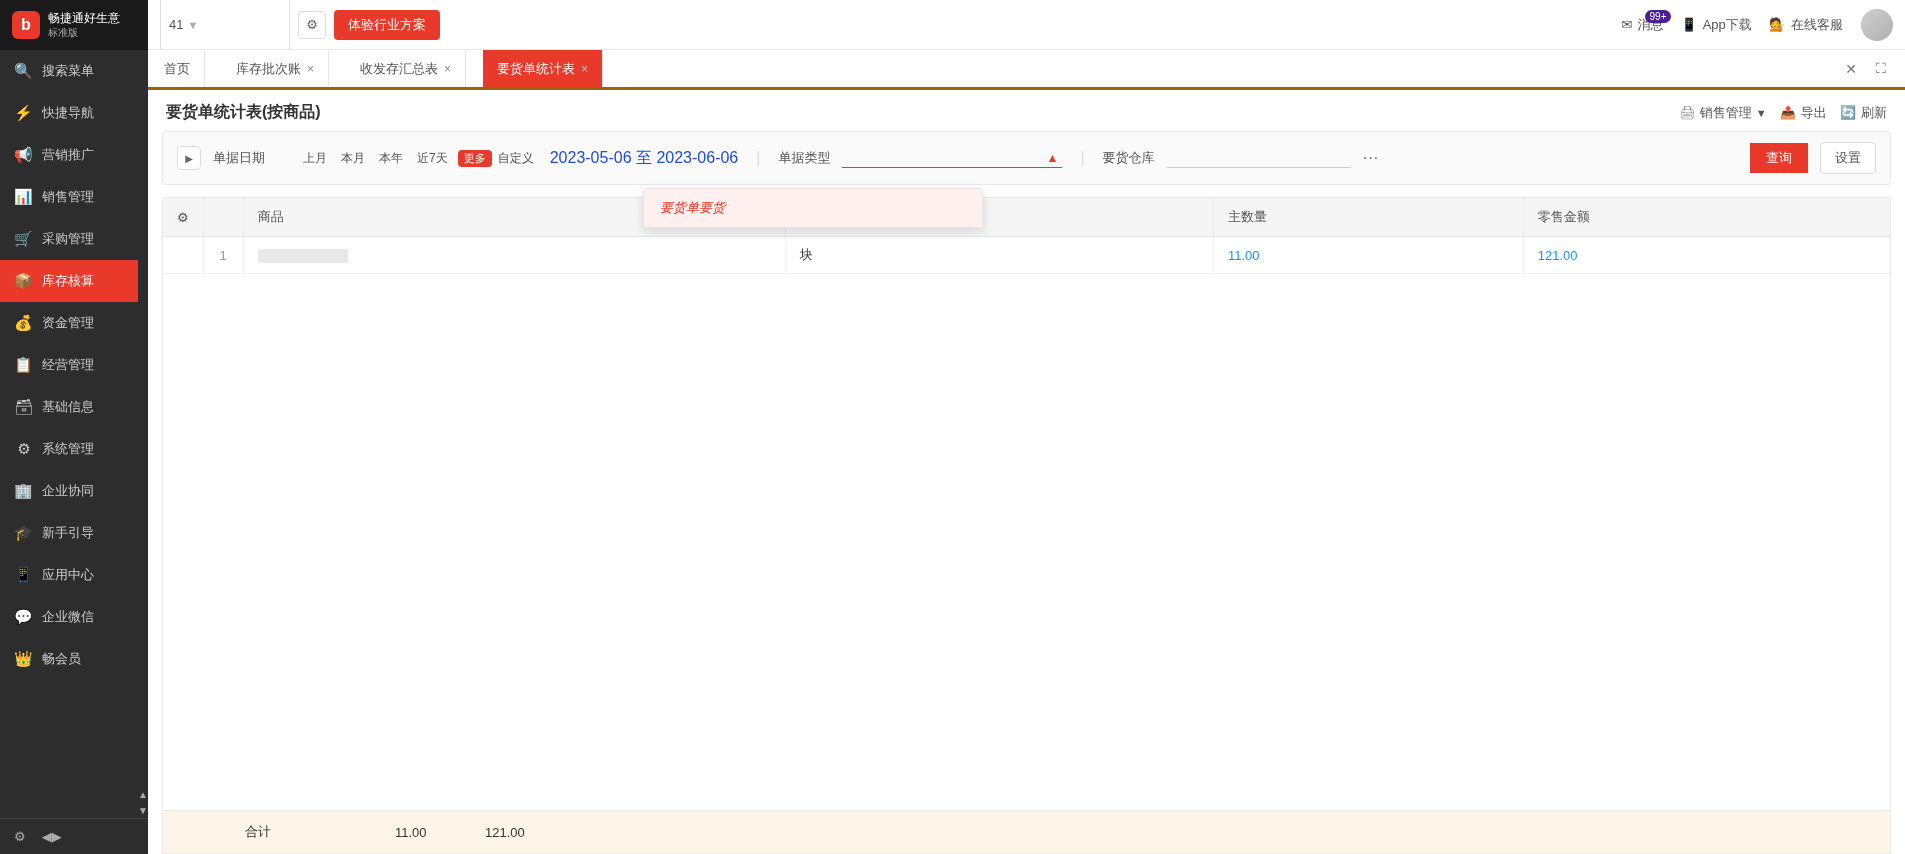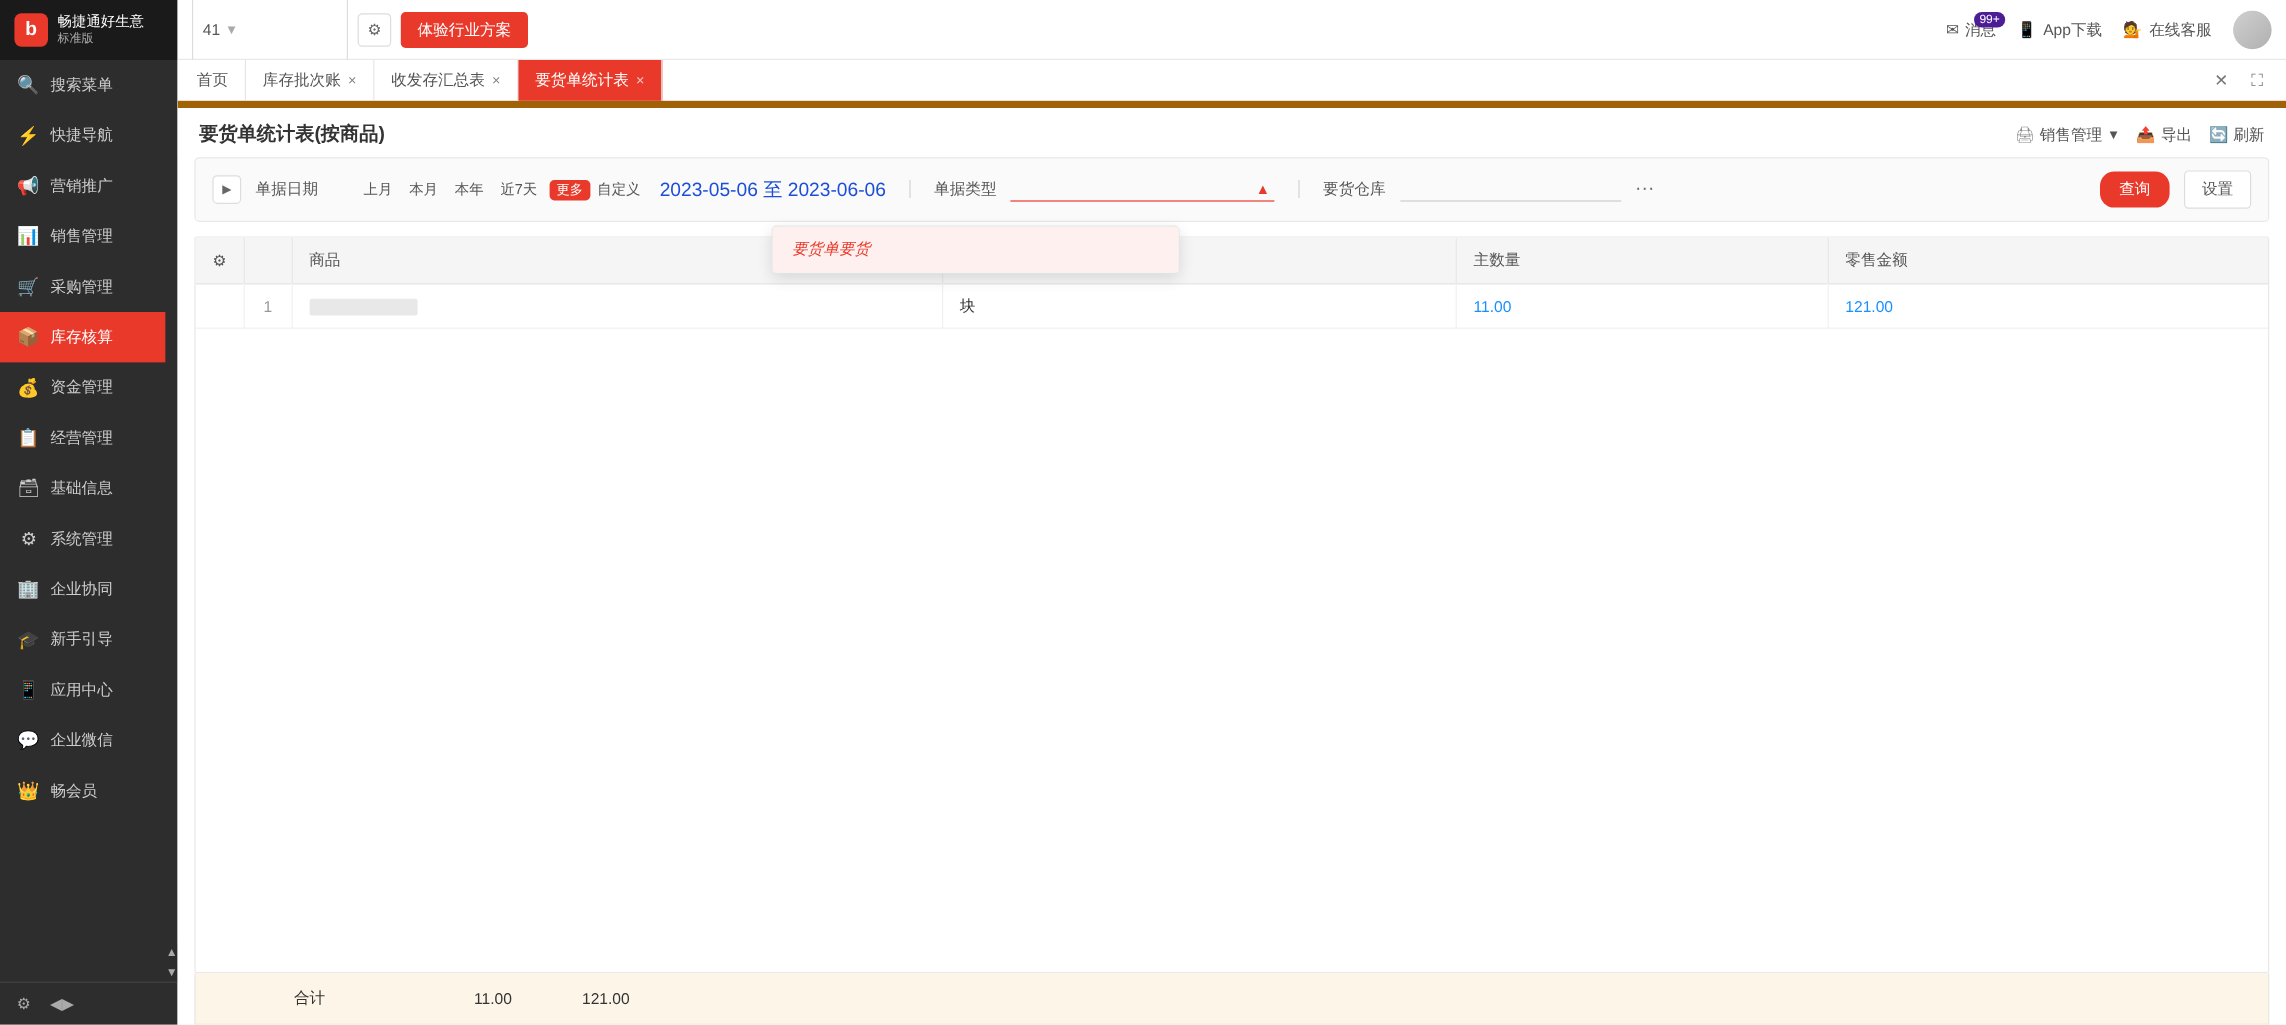--- a/index.html
+++ b/index.html
@@ -175,23 +175,23 @@
       overflow: hidden;
     }
 
     
     .tabbar {
       background: #fff;
       height: 40px;
       display: flex;
       align-items: center;
       padding: 0 12px;
-      border-bottom: 6px solid #a16207;
+      border-bottom: 3px solid #a16207;
       flex-shrink: 0;
-      gap: 0;
+      gap: 17px;
     }
     .tab {
       display: flex;
       align-items: center;
       padding: 0 14px;
       height: 100%;
       font-size: 13px;
       color: #555;
       cursor: pointer;
       border-right: 1px solid #e5e5e5;
@@ -343,21 +343,21 @@
     }
     .filter-more-btn {
       color: #666;
       font-size: 16px;
       cursor: pointer;
     }
     .query-btn {
       background: #e8392a;
       color: #fff;
       border: none;
-      border-radius: 12px;
+      border-radius: 0;
       padding: 6px 16px;
       font-size: 13px;
       cursor: pointer;
       margin-left: auto;
       text-align: center;
     }
     .set-btn {
       border: 1px solid #ddd;
       background: #fff;
       border-radius: 4px;

